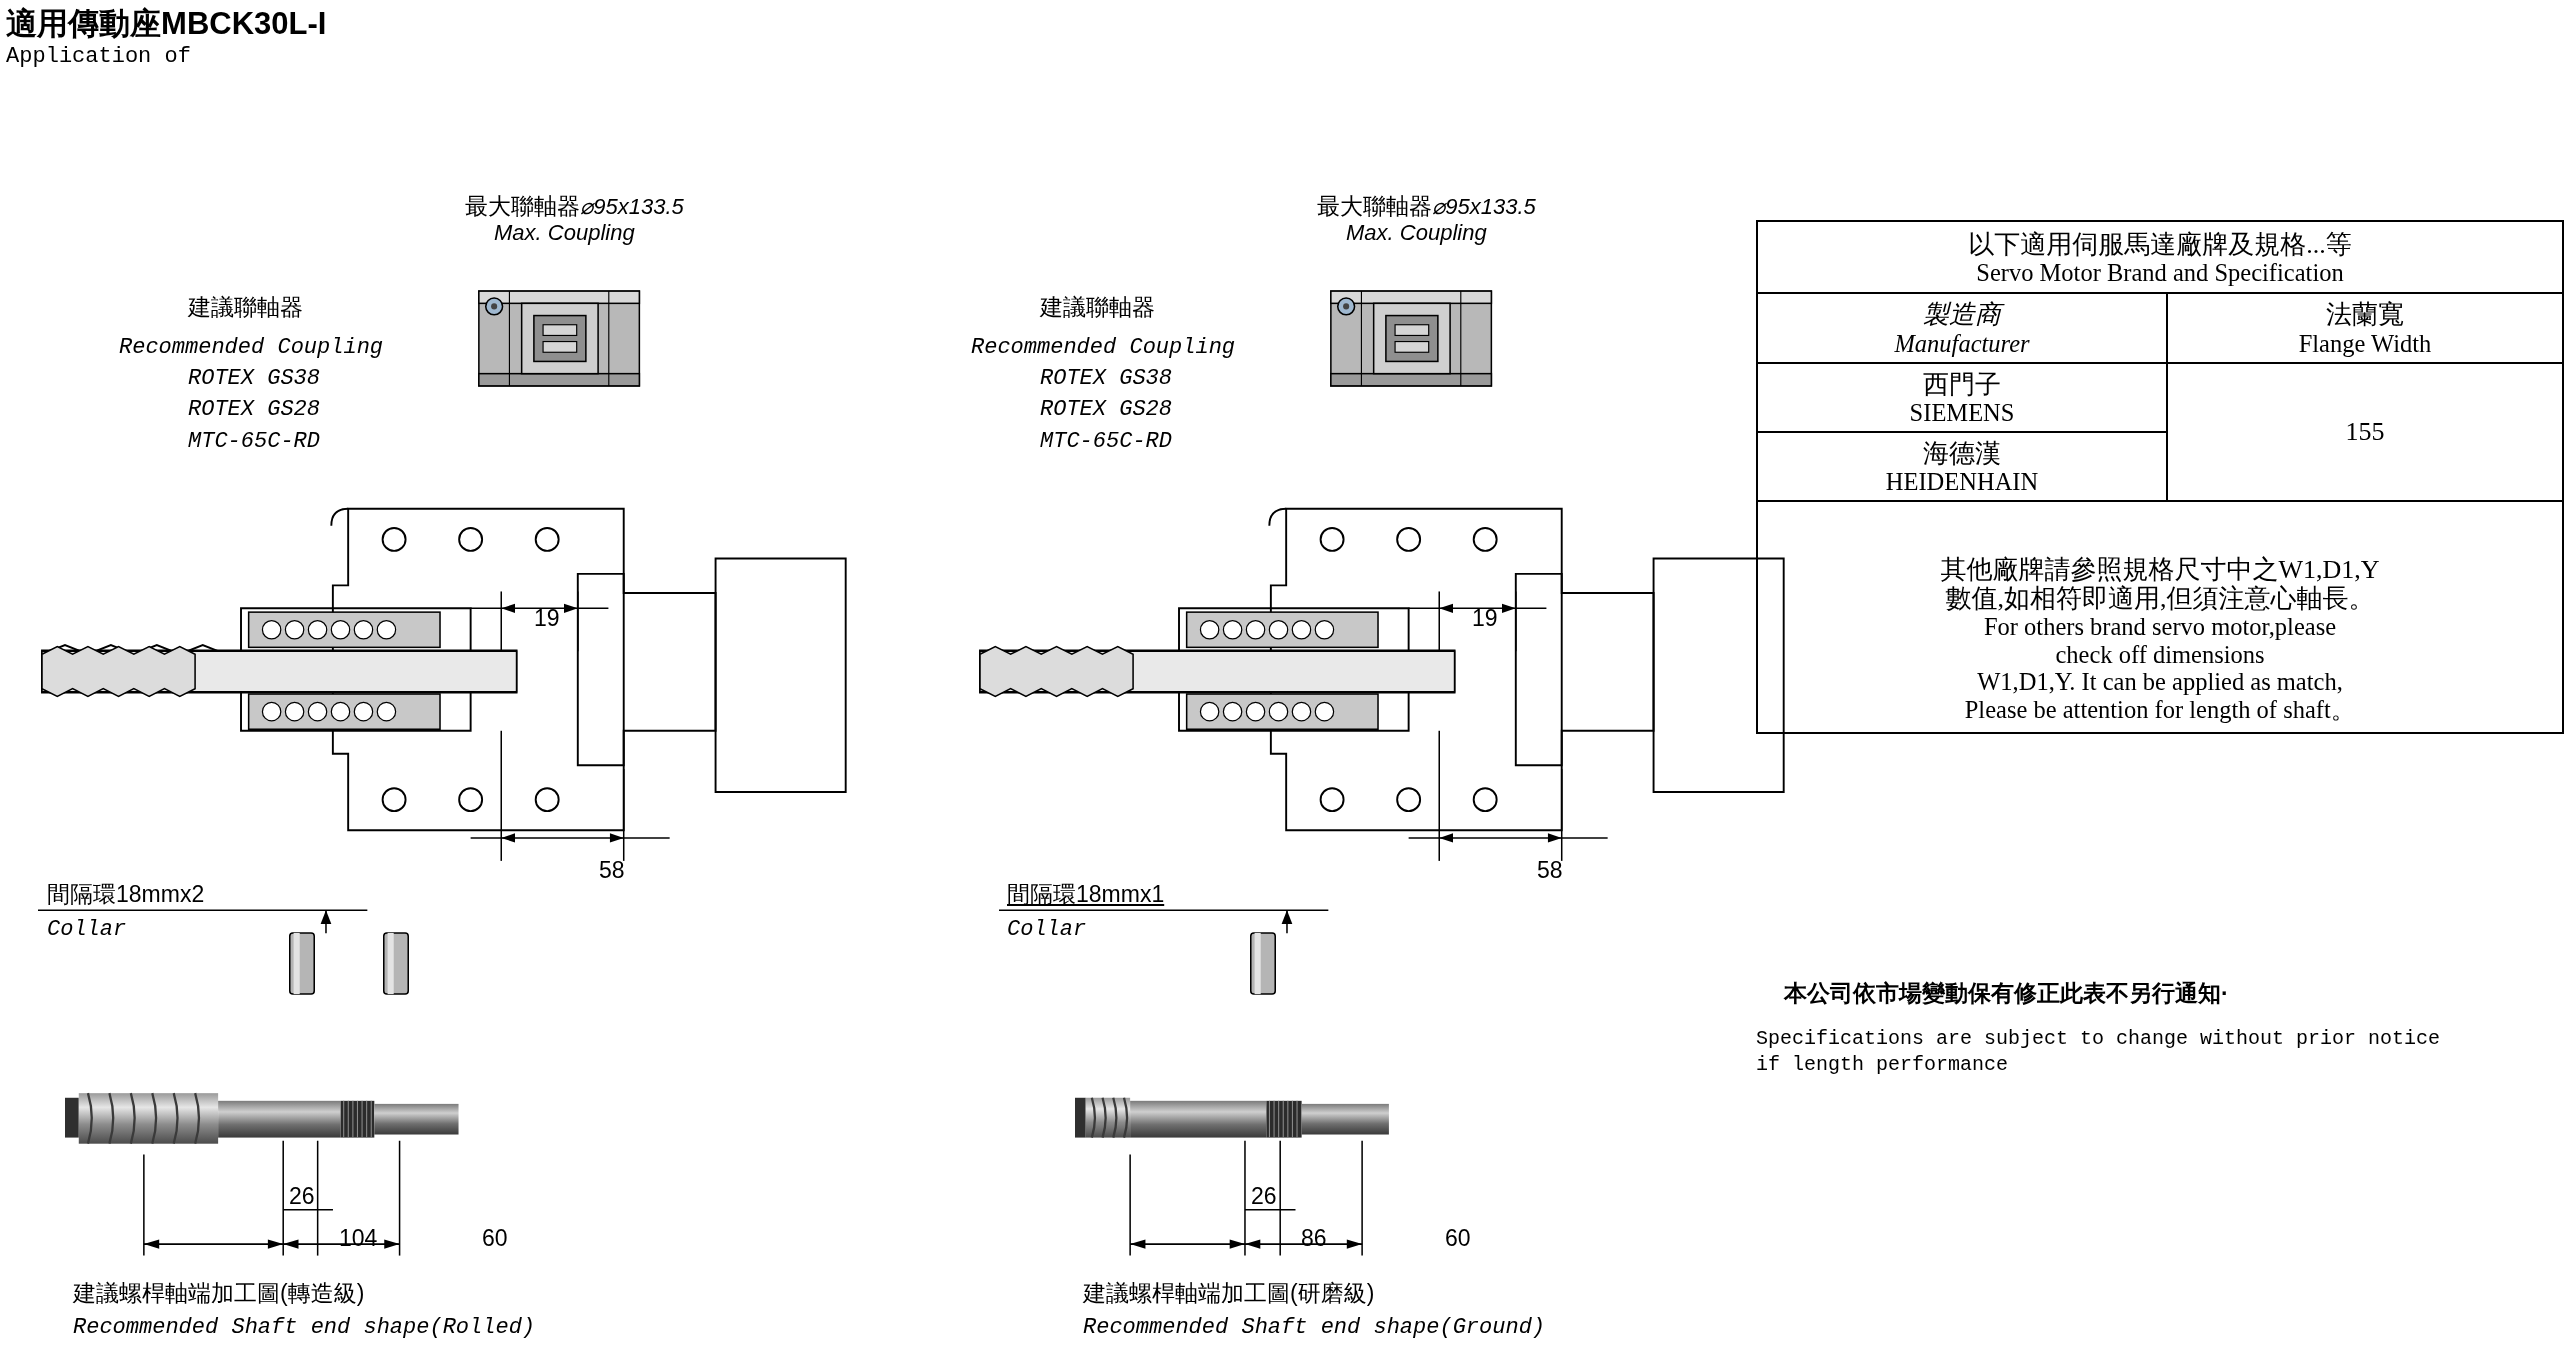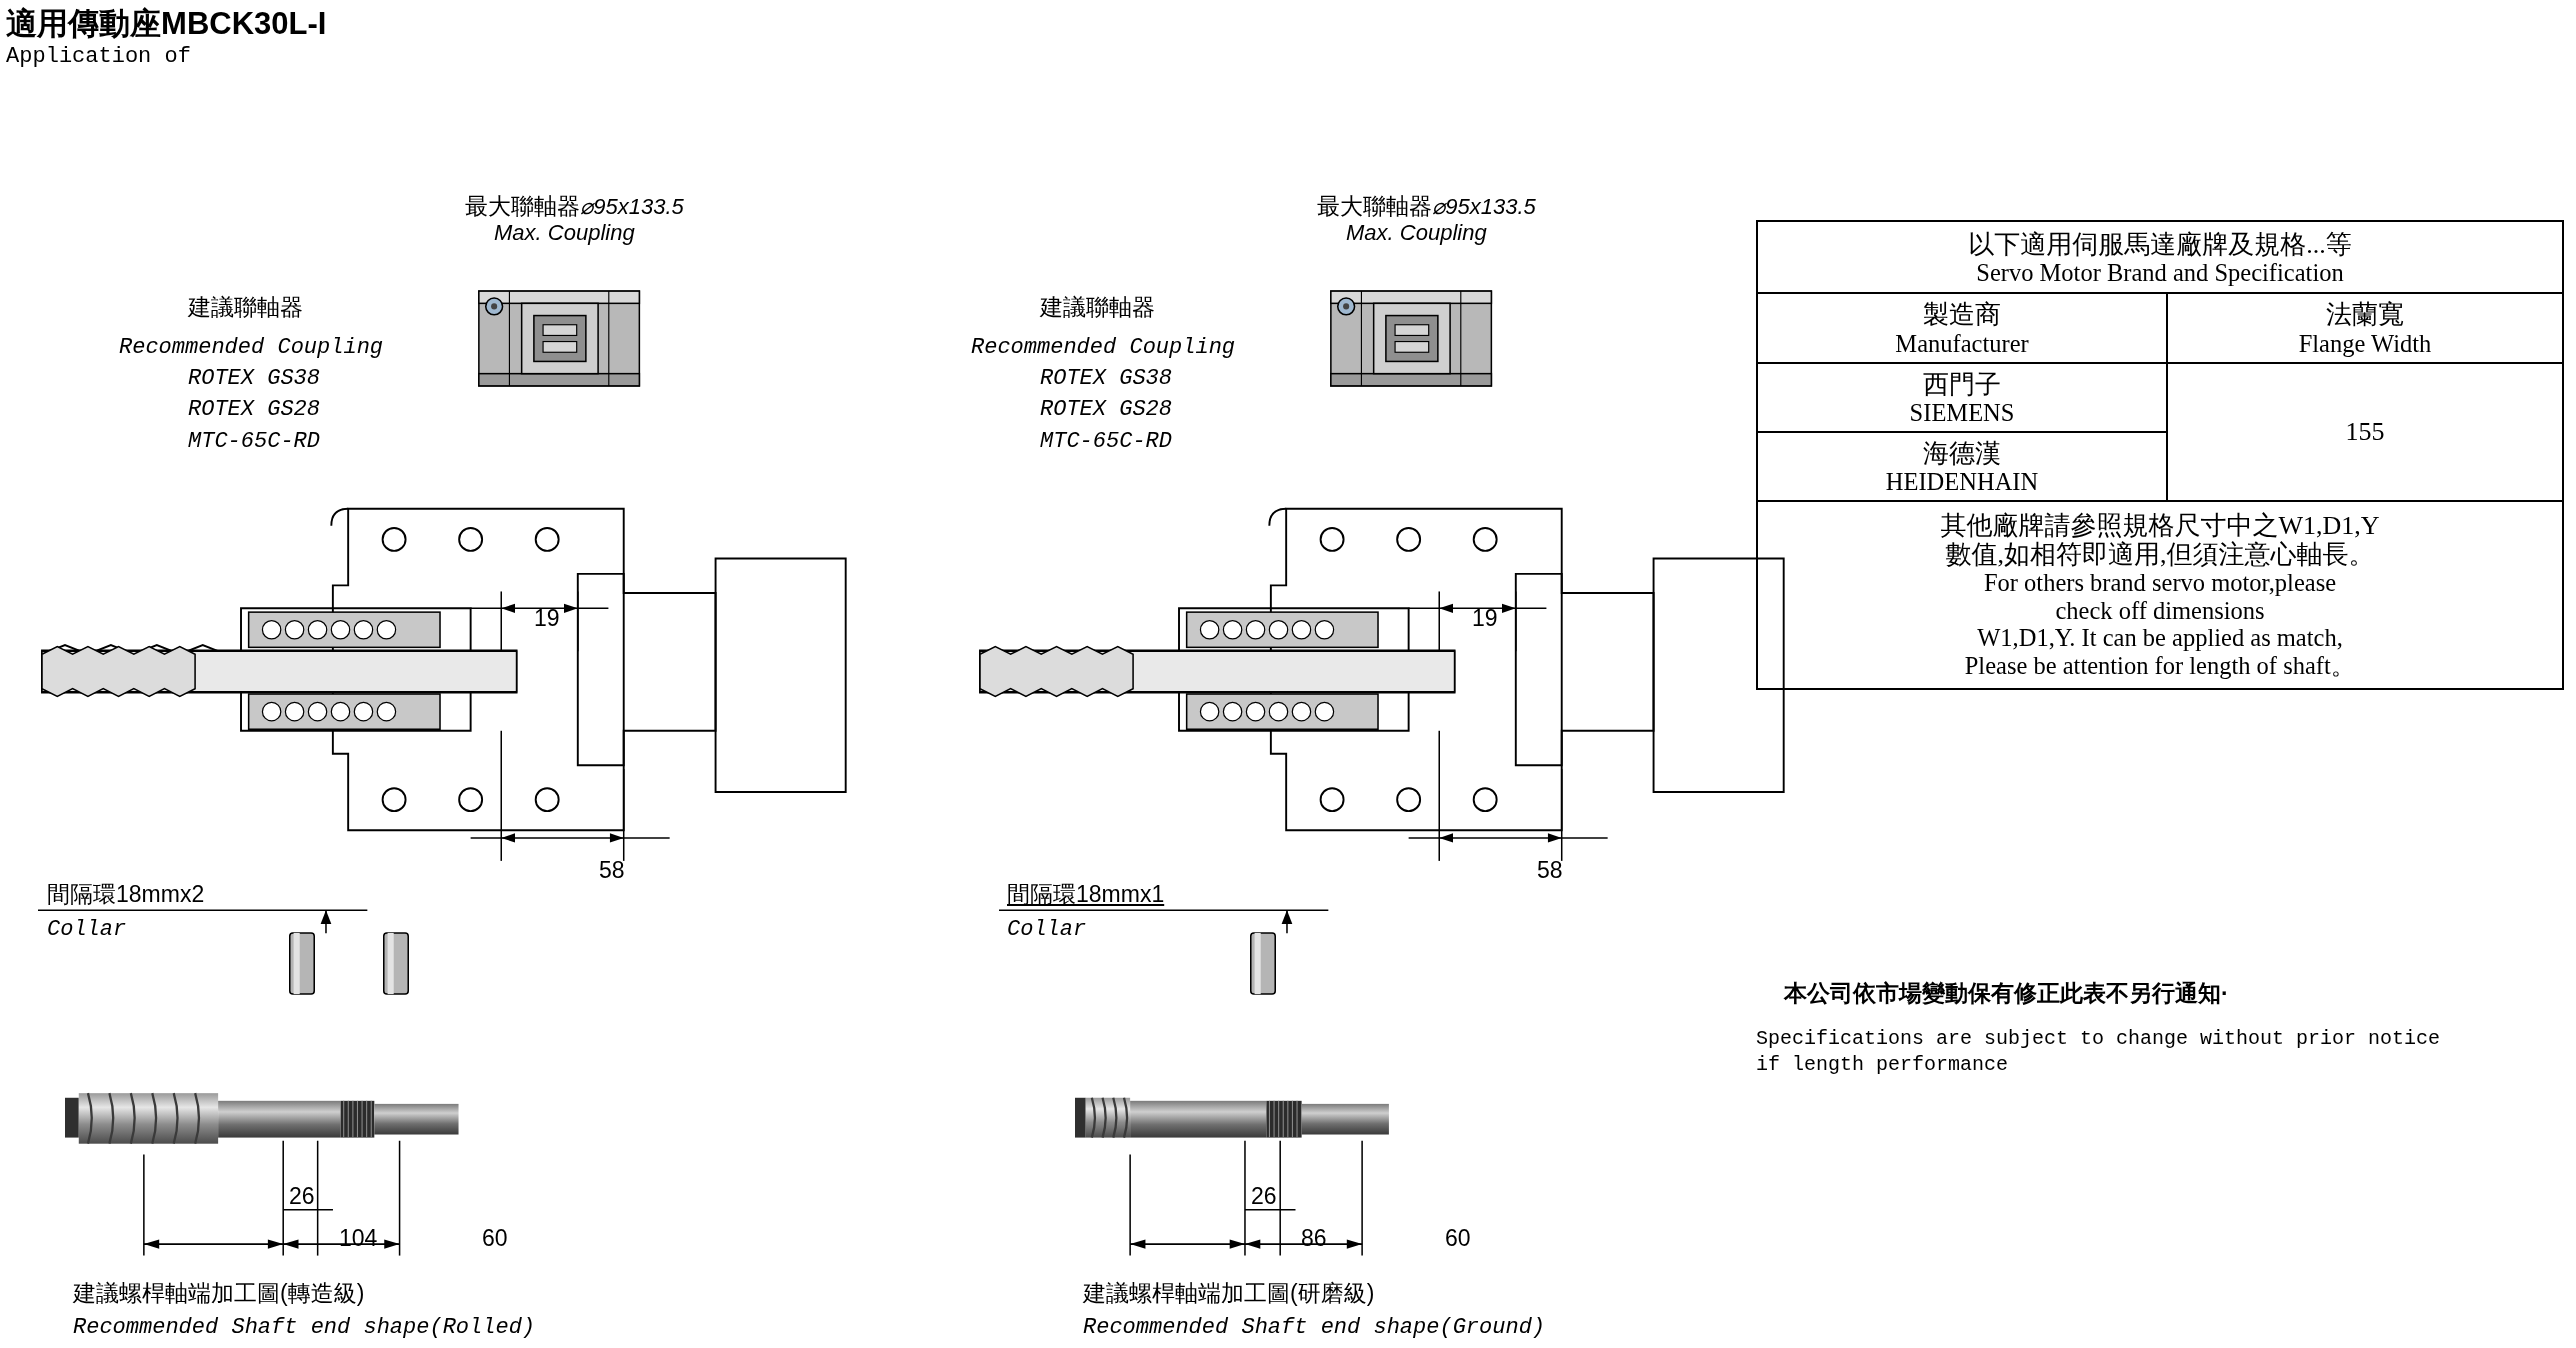--- a/index.html
+++ b/index.html
@@ -35,28 +35,28 @@
   svg { position: absolute; overflow: visible; }
 
   
   #spec-table {
     left: 1756px; top: 220px;
     width: 808px;
     border: 2.3px solid #000;
     box-sizing: border-box;
   }
   #spec-table .row { display: flex; border-bottom: 2.3px solid #000; }
-  #spec-table .row:last-child { border-bottom: none; }
+  #spec-table .row:last-child { border-bottom: none; margin-top: 44px; }
   #spec-table .cell {
     box-sizing: border-box;
     text-align: center;
     font-family: "Liberation Serif", serif;
     padding: 3.1px 4.6px;
   }
-  #spec-table .divider { border-right: 2.3px solid #000; }
+  #spec-table .divider { border-right: 2.3px solid #000; font-style: italic; }
   .cn-line { font-size: 26px; line-height: 1.12; }
   .en-line { font-size: 24.5px; line-height: 1.12; }
 
   
   #notice-cn {
     left: 1784px; top: 978px;
     font-size: 23px;
     font-weight: bold;
   }
   #notice-en {

